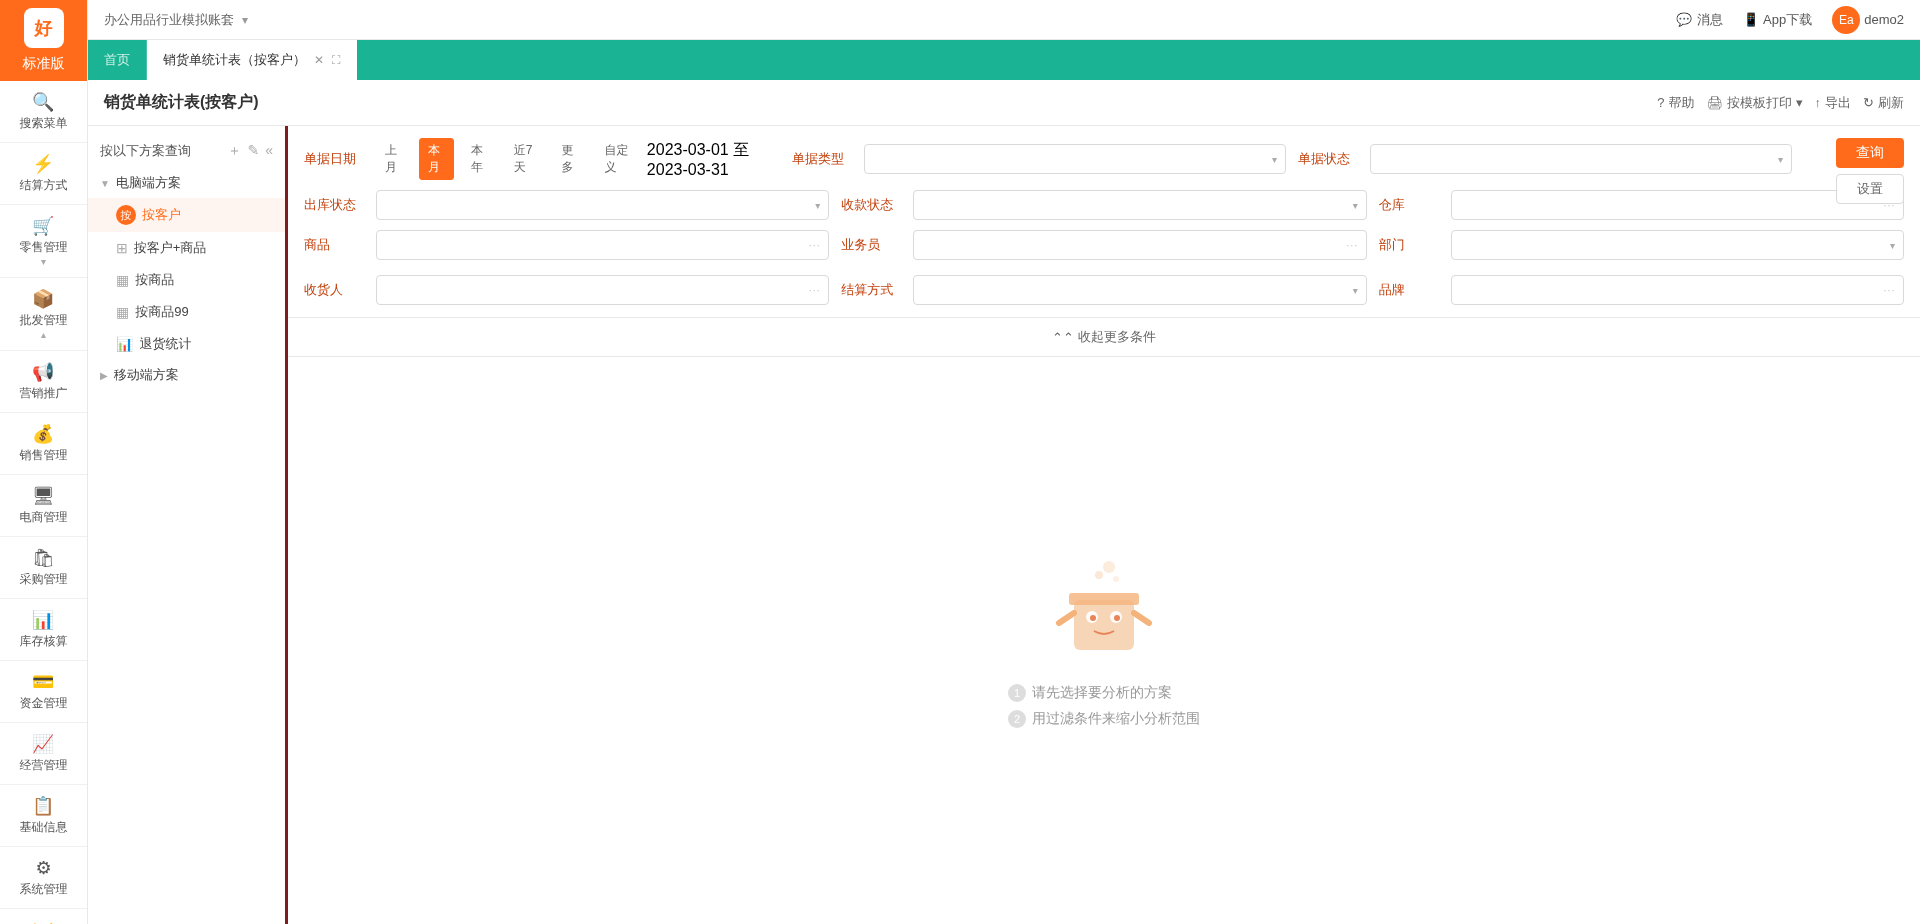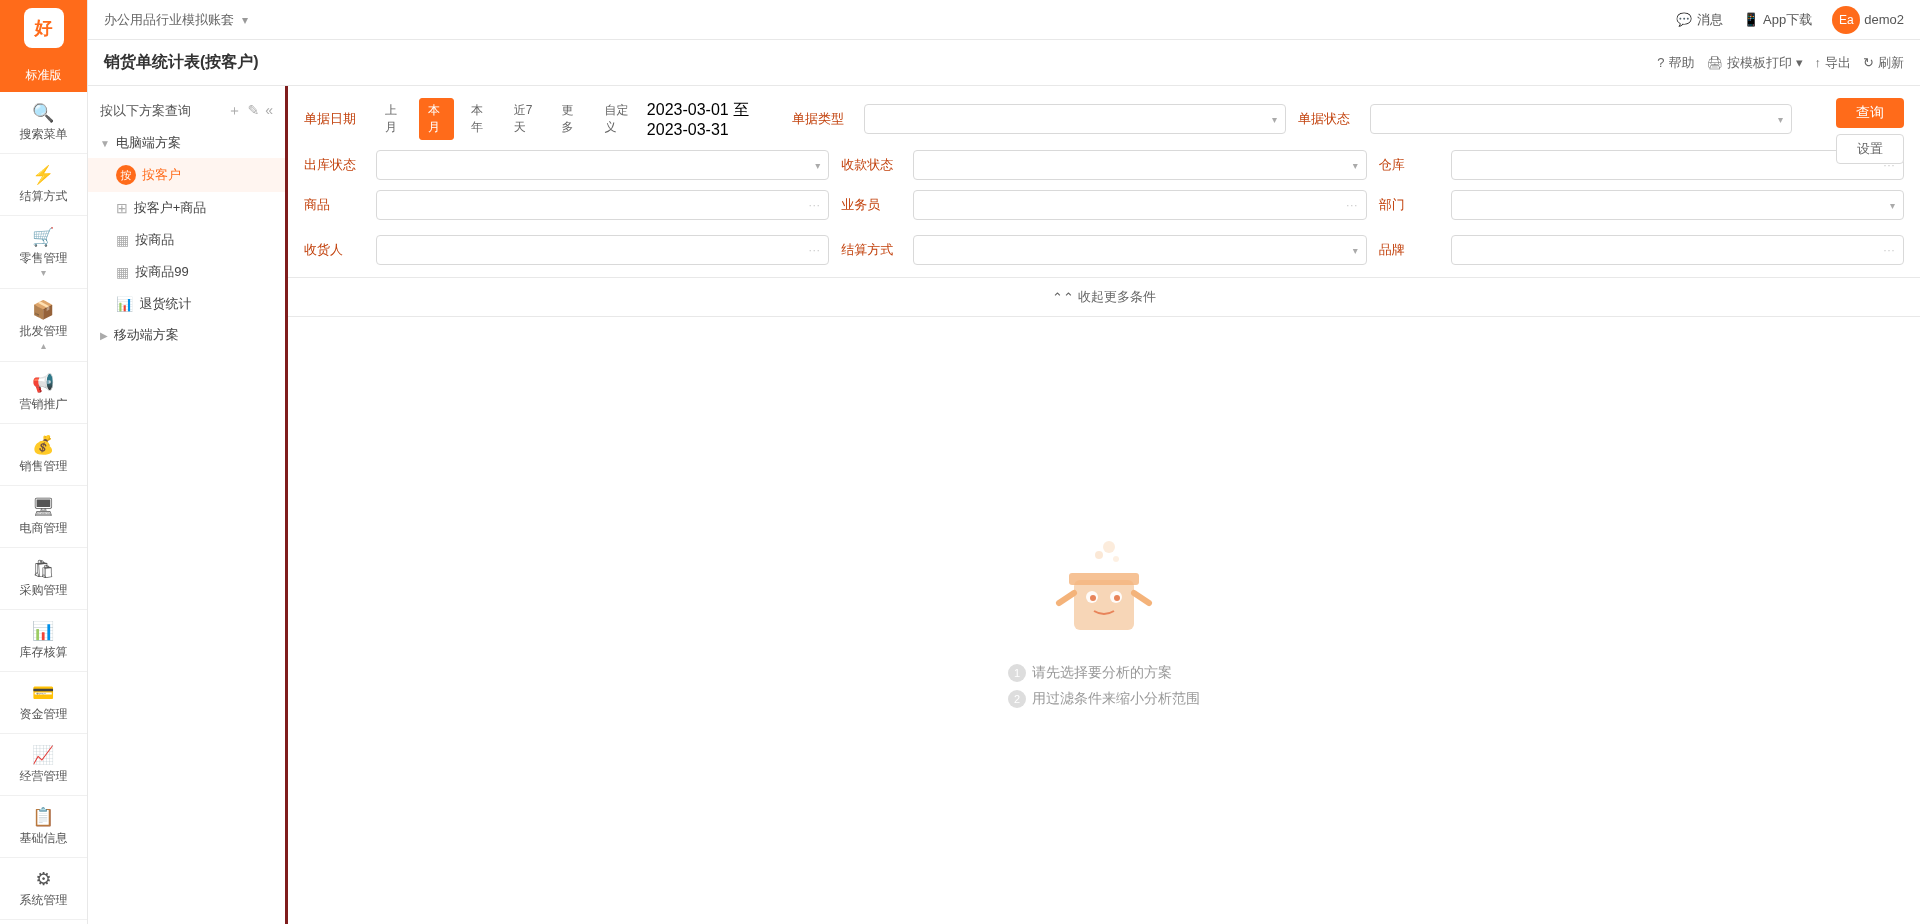--- a/index.html
+++ b/index.html
@@ -26,21 +26,21 @@
       padding: 8px 0;
       cursor: pointer;
     }
     .sidebar-logo-icon {
       width: 40px; height: 40px;
       background: #fff;
       border-radius: 8px;
       display: flex; align-items: center; justify-content: center;
       color: #ff6b1a; font-size: 18px; font-weight: bold;
     }
-    .sidebar-logo-text { color: #fff; font-size: 12px; margin-top: 19px; }
+    .sidebar-logo-text { color: #fff; font-size: 14px; margin-top: 7px; }
     .sidebar-item {
       width: 100%;
       display: flex; flex-direction: column; align-items: center;
       padding: 10px 0;
       cursor: pointer;
       font-size: 12px;
       color: #555;
       border-bottom: 1px solid #f0f0f0;
     }
     .sidebar-item-icon { font-size: 18px; margin-bottom: 2px; }
@@ -281,20 +281,30 @@
         <span>📱</span>
         <span>App下载</span>
       </div>
       <div class="topbar-right-item">
         <div class="avatar">Ea</div>
         <span>demo2</span>
       </div>
     </div>
   </div>
 
+  <div class="tabbar">
+    <div class="tab">
+      <span>首页</span>
+    </div>
+    <div class="tab active">
+      <span>销货单统计表（按客户）</span>
+      <span class="tab-close">✕</span>
+      <span class="tab-maximize">⛶</span>
+    </div>
+  </div>
 
   <div class="content">
 
     <div class="page-header">
       <div class="page-title">销货单统计表(按客户)</div>
       <div class="page-actions">
         <div class="page-action-btn">
           <span>?</span>
           <span>帮助</span>
         </div>

